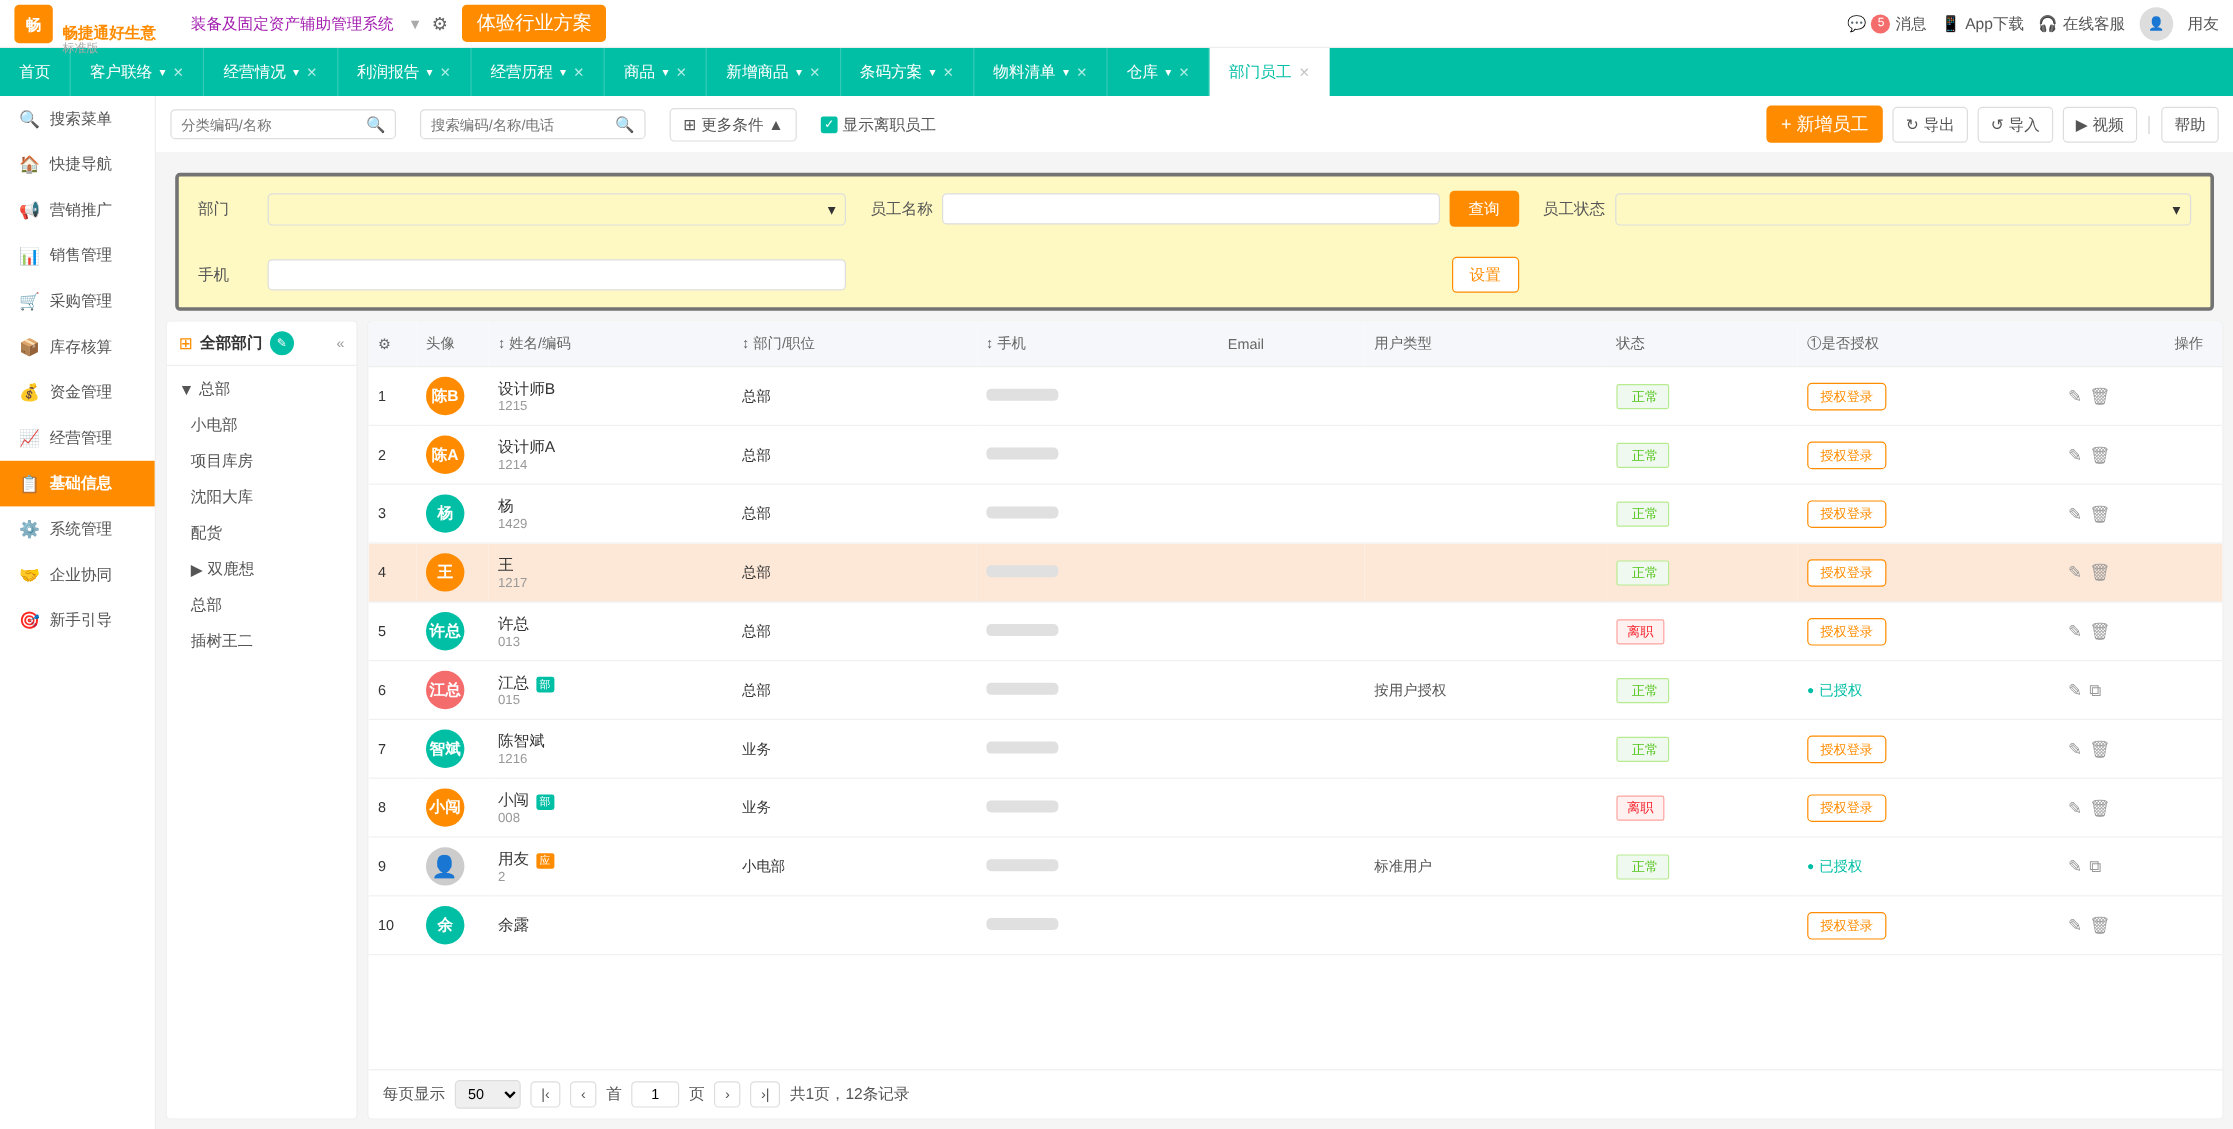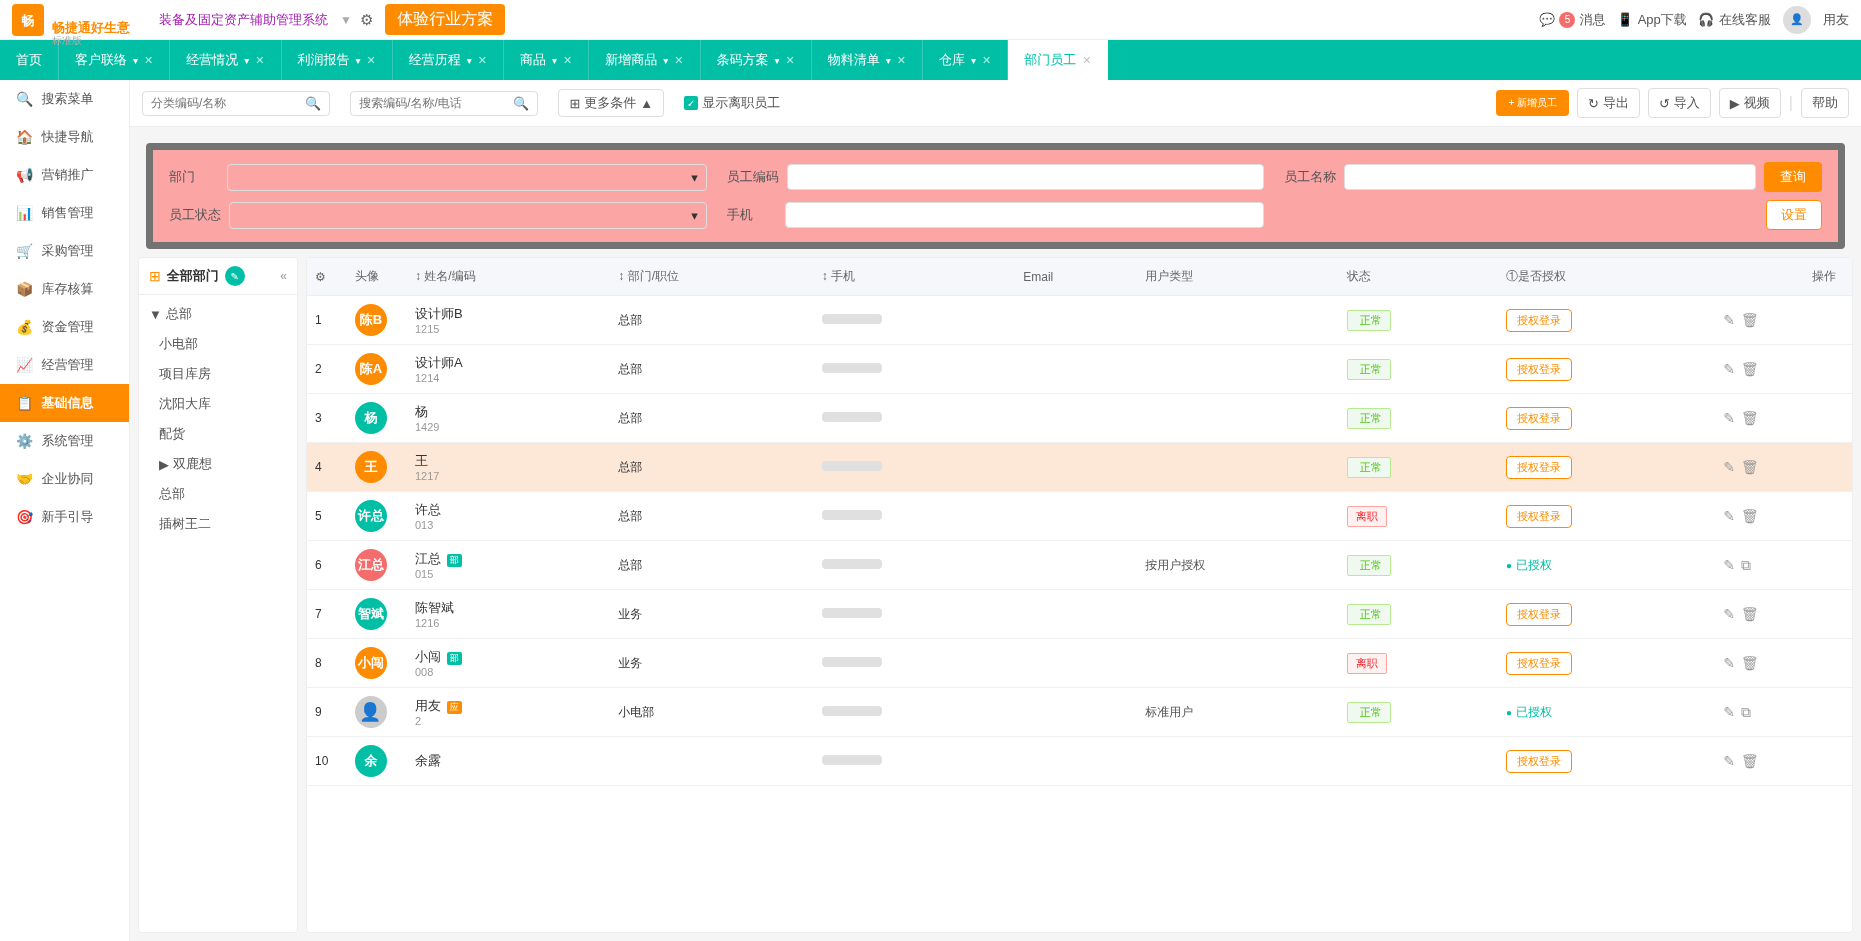--- a/index.html
+++ b/index.html
@@ -33,25 +33,25 @@
     .content { flex: 1; display: flex; flex-direction: column; overflow: hidden; }
 
     
     .toolbar { padding: 8px 12px; background: #fff; border-bottom: 1px solid #eee; display: flex; align-items: center; gap: 20px; }
     .search-box { border: 1px solid #ddd; border-radius: 4px; padding: 4px 8px; display: flex; align-items: center; gap: 4px; }
     .search-box input { border: none; outline: none; font-size: 12px; width: 150px; color: #999; }
     .filter-btn { border: 1px solid #ddd; border-radius: 4px; padding: 4px 10px; cursor: pointer; font-size: 12px; color: #555; display: flex; align-items: center; gap: 4px; background: #fff; }
     .show-inactive { display: flex; align-items: center; gap: 4px; font-size: 12px; color: #555; }
     .checkbox-checked { width: 14px; height: 14px; background: #00bfa5; border-radius: 2px; display: flex; align-items: center; justify-content: center; color: #fff; font-size: 10px; }
     .toolbar-right { margin-left: auto; display: flex; align-items: center; gap: 8px; }
-    .btn-add { background: #ff8c00; color: #fff; border: none; border-radius: 4px; padding: 6px 12px; cursor: pointer; font-size: 10px; }
+    .btn-add { background: #ff8c00; color: #fff; border: none; border-radius: 4px; padding: 6px 12px; cursor: pointer; font-size: 15px; }
     .btn-outline { border: 1px solid #ddd; background: #fff; border-radius: 4px; padding: 5px 10px; cursor: pointer; font-size: 12px; color: #555; display: flex; align-items: center; gap: 4px; }
 
     
-    .filter-row { padding: 12px 16px; background: #fca5a5; border: 7px solid #737373; margin: 8px; border-radius: 4px; display: grid; grid-template-columns: 1fr 1fr 1fr; gap: 8px 20px; }
+    .filter-row { padding: 12px 16px; background: #fef9c3; border: 3px solid #737373; margin: 8px; border-radius: 4px; display: grid; grid-template-columns: 1fr 1fr 1fr; gap: 25px 20px; }
     .filter-item { display: flex; align-items: center; gap: 8px; }
     .filter-label { color: #555; font-size: 13px; white-space: nowrap; min-width: 50px; }
     .filter-select { flex: 1; border: 1px solid #ddd; border-radius: 4px; padding: 5px 8px; font-size: 12px; color: #333; display: flex; align-items: center; justify-content: space-between; cursor: pointer; }
     .filter-input { flex: 1; border: 1px solid #ddd; border-radius: 4px; padding: 5px 8px; font-size: 12px; color: #333; outline: none; }
     .btn-search { background: #ff8c00; color: #fff; border: none; border-radius: 4px; padding: 6px 16px; cursor: pointer; font-size: 13px; }
     .btn-set { background: #fff; color: #ff8c00; border: 1px solid #ff8c00; border-radius: 4px; padding: 5px 14px; cursor: pointer; font-size: 13px; }
 
     
     .inner-layout { display: flex; flex: 1; overflow: hidden; margin: 0 8px 8px 8px; gap: 8px; }
     .dept-panel { width: 160px; background: #fff; border: 1px solid #eee; border-radius: 4px; overflow-y: auto; flex-shrink: 0; }
@@ -285,24 +285,20 @@
     <div style="padding: 8px 8px 0 8px;">
       <div class="filter-row">
         <div class="filter-item">
           <span class="filter-label">部门</span>
           <div class="filter-select">
             <span></span>
             <span>▾</span>
           </div>
         </div>
         <div class="filter-item">
-          <span class="filter-label">员工编码</span>
-          <input class="filter-input" type="text" style="">
-        </div>
-        <div class="filter-item">
           <span class="filter-label">员工名称</span>
           <input class="filter-input" type="text" style="">
           <button class="btn-search">查询</button>
         </div>
         <div class="filter-item">
           <span class="filter-label">员工状态</span>
           <div class="filter-select">
             <span></span>
             <span>▾</span>
           </div>
@@ -605,16 +601,31 @@
                     <div class="op-icons">
                       <span class="op-icon">✎</span>
                       <span class="op-icon">🗑</span>
                     </div>
                   </td>
               </tr>
             </tbody>
           </table>
         </div>
 
+        <div class="pagination">
+          <span>每页显示</span>
+          <select class="page-size-select">
+            <option>50</option>
+            <option>100</option>
+          </select>
+          <button class="pagination-btn">|‹</button>
+          <button class="pagination-btn">‹</button>
+          <span>首</span>
+          <input class="page-input" type="text" value="1" style="">
+          <span>页</span>
+          <button class="pagination-btn">›</button>
+          <button class="pagination-btn">›|</button>
+          <span>共1页，12条记录</span>
+        </div>
       </div>
     </div>
   </div>
 </div>
 
 </body></html>

